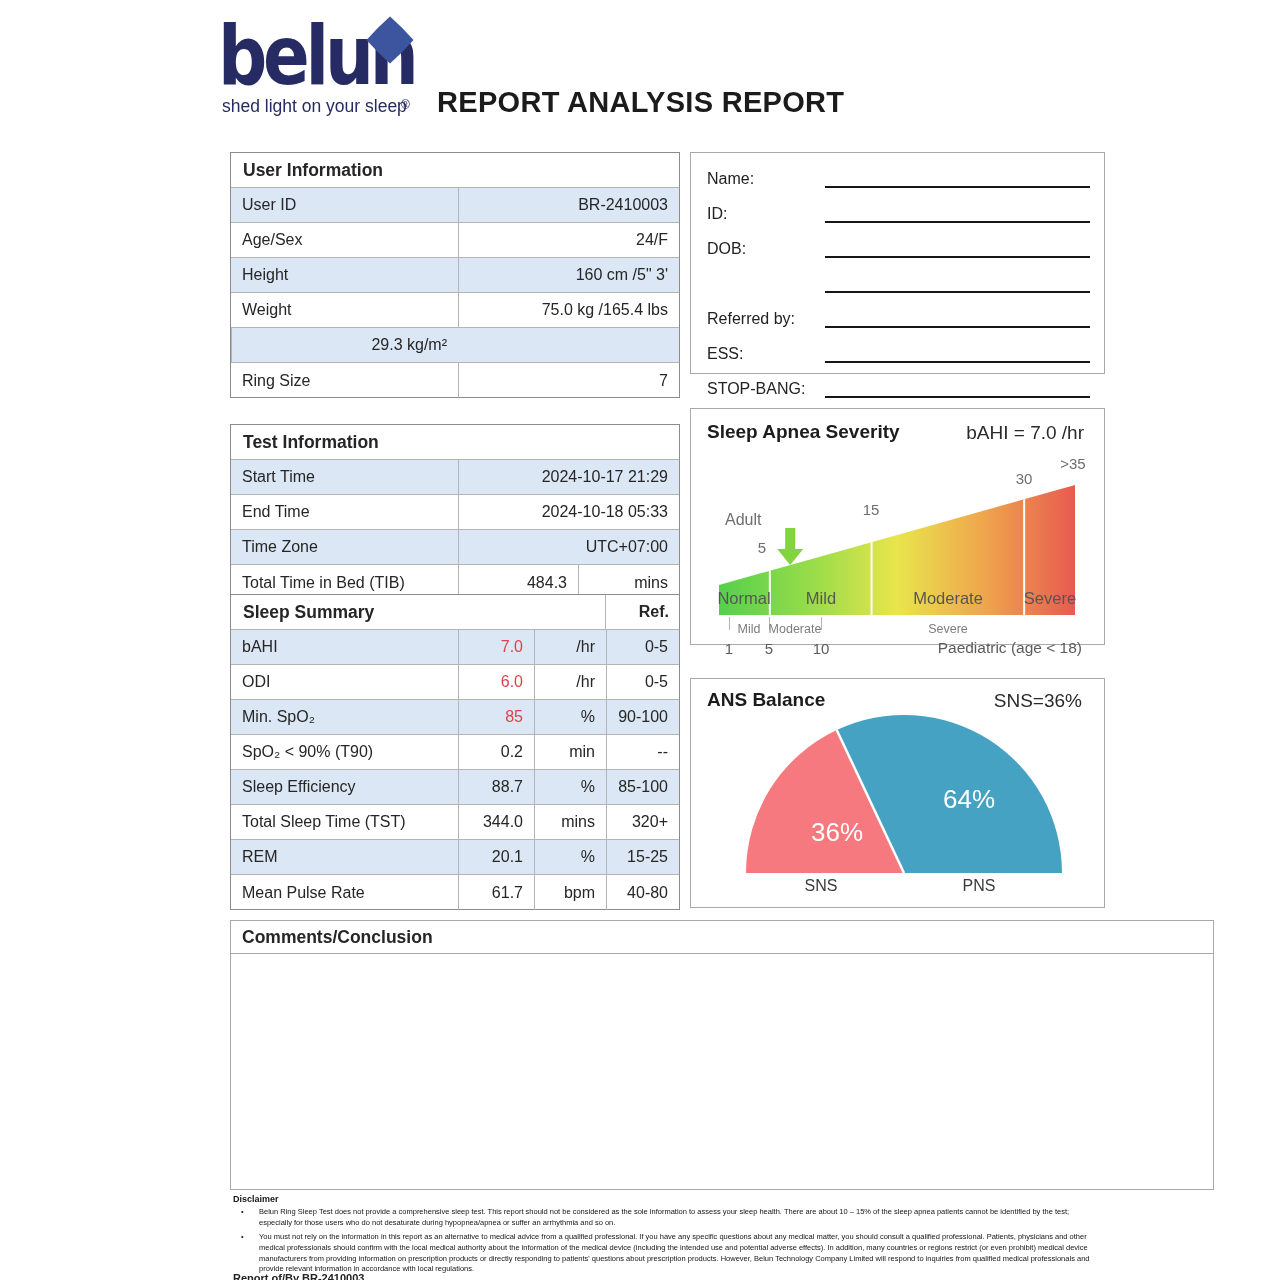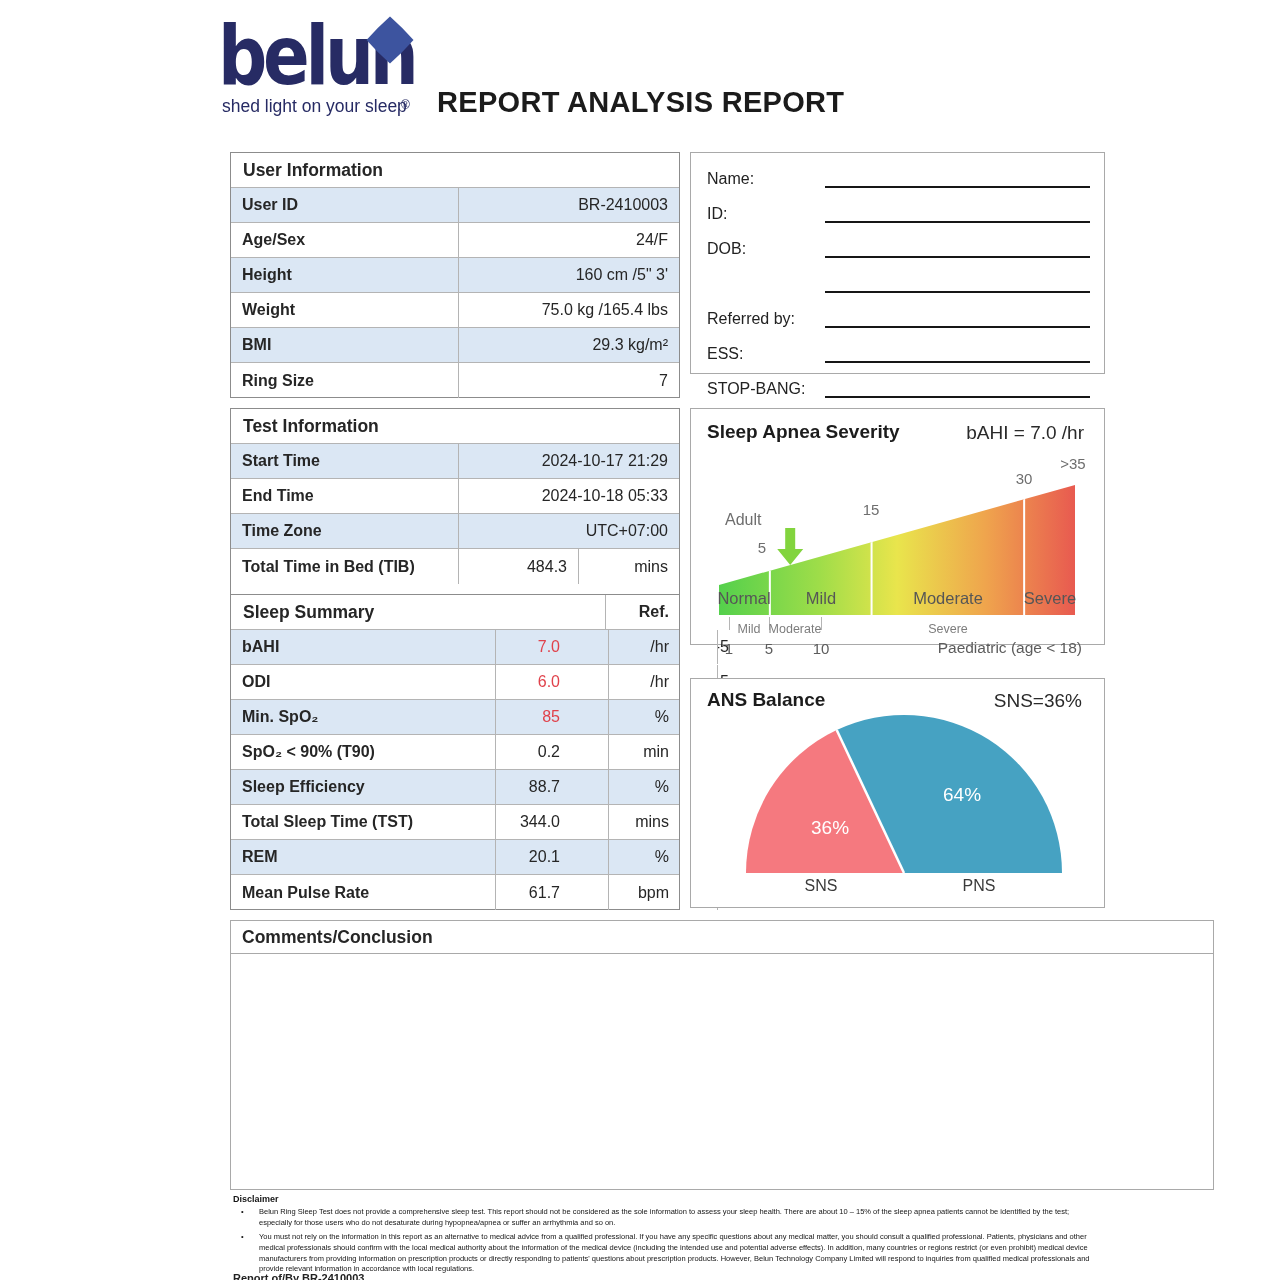--- a/index.html
+++ b/index.html
@@ -16,27 +16,27 @@
   .report-title { position:absolute; left:437px; top:86px; font-size:29px; font-weight:bold; color:#1b1b1b; letter-spacing:.3px; }
 
   
   .tbl { position:absolute; border:1px solid var(--table_border); background:#fff; }
   .tbl .hd { height:35px; display:grid; align-items:center; padding:0 0 0 12px;
              font-weight:bold; font-size:17.5px; border-bottom:1px solid var(--inner_border); }
   .row { display:grid; height:35px; align-items:center; font-size:16px; border-bottom:1px solid var(--inner_border); }
   .row:last-child { border-bottom:none; }
   .row.alt { background:var(--row_blue); }
   .c { padding:0 11px; height:100%; display:flex; align-items:center; overflow:hidden; white-space:nowrap; }
-  .c.l { font-weight:bold; }
+  .c.l { font-weight:normal; }
   .c.v { justify-content:flex-end; border-left:1px solid var(--inner_border); }
   .red { color:var(--alert_red);padding-left:24px; }
 
   .cols2 { grid-template-columns:227px 1fr; }
   .cols3 { grid-template-columns:227px 120px 1fr; }
-  .cols4 { grid-template-columns:227px 76px 72px 1fr;gap:37px; }
+  .cols4 { grid-template-columns:227px 76px 72px 1fr; }
   .hd2  { grid-template-columns:1fr 74px; padding:0 0 0 12px; }
   .hd2 .refc { border-left:1px solid var(--inner_border); height:100%; display:flex; align-items:center; justify-content:flex-end; padding:0 10px; font-size:16px; font-weight:bold; }
 
   .panel { position:absolute; border:1px solid var(--panel_border); background:#fff; }
   .ptitle { position:absolute; font-size:19px; font-weight:bold; color:#1c1c1c; }
   .pannot { position:absolute; font-size:19px; color:#2a2a2a; }
 
   
   .frow { display:flex; align-items:flex-end; height:35px; padding:0 14px 6px 16px; }
   .flabel { width:118px; font-size:16px; color:#222; }
@@ -44,21 +44,21 @@
 
   
   .sev-label { position:absolute; color:#6e6e6e; font-size:15px; text-align:center; }
   .zone-label { position:absolute; top:180px; font-size:16.5px; color:#565656; text-align:center; width:100px; }
   .paed-tick { position:absolute; top:208px; width:1px; height:13px; background:#b5b5b5; }
   .paed-zone { position:absolute; top:213px; font-size:12.5px; color:#7d7d7d; text-align:center; width:80px; }
   .paed-num { position:absolute; top:231px; font-size:15px; color:#5c5c5c; text-align:center; width:30px; }
   .paed-cap { position:absolute; top:230px; right:22px; font-size:15.5px; color:#5c5c5c; }
 
   
-  .slice-label { position:absolute; color:#fff; font-size:19px; }
+  .slice-label { position:absolute; color:#fff; font-size:26px; }
   .ans-leg { position:absolute; top:198px; font-size:16px; color:#3a3a3a; width:60px; text-align:center; }
 
   
   .cm-hd { height:33px; display:flex; align-items:center; padding:0 11px; font-weight:bold; font-size:17.5px; border-bottom:1px solid var(--panel_border); }
 
   
   .disc { position:absolute; left:233px; top:1194px; width:860px; color:#151515; }
   .disc h4 { font-size:9px; margin-bottom:3px; }
   .disc li { list-style:none; position:relative; padding-left:26px; font-size:7.5px; line-height:1.45; margin-bottom:3px; }
   .disc li::before { content:"\2022"; position:absolute; left:8px; }
@@ -90,21 +90,20 @@
     </div>
     <div class="row alt cols2">
       <div class="c l">Height</div>
       <div class="c v">160 cm /5" 3'</div>
     </div>
     <div class="row cols2">
       <div class="c l">Weight</div>
       <div class="c v">75.0 kg /165.4 lbs</div>
     </div>
     <div class="row alt cols2">
-      <div class="c l">BMI</div>
       <div class="c v">29.3 kg/m²</div>
     </div>
     <div class="row cols2">
       <div class="c l">Ring Size</div>
       <div class="c v">7</div>
     </div>
   </div>
 
   <div class="panel" style="left:690px; top:152px; width:415px; height:222px; padding-top:6px;">
     <div class="frow">
@@ -130,21 +129,21 @@
     <div class="frow">
       <div class="flabel">ESS:</div>
       <div class="fline"></div>
     </div>
     <div class="frow">
       <div class="flabel">STOP-BANG:</div>
       <div class="fline"></div>
     </div>
   </div>
 
-  <div class="tbl" style="left:230px; top:408px; width:450px; height:224px;">
+  <div class="tbl" style="left:230px; top:424px; width:450px; height:224px;">
     <div class="hd">Test Information</div>
     <div class="row alt cols2">
       <div class="c l">Start Time</div>
       <div class="c v">2024-10-17 21:29</div>
     </div>
     <div class="row cols2">
       <div class="c l">End Time</div>
       <div class="c v">2024-10-18 05:33</div>
     </div>
     <div class="row alt cols2">

